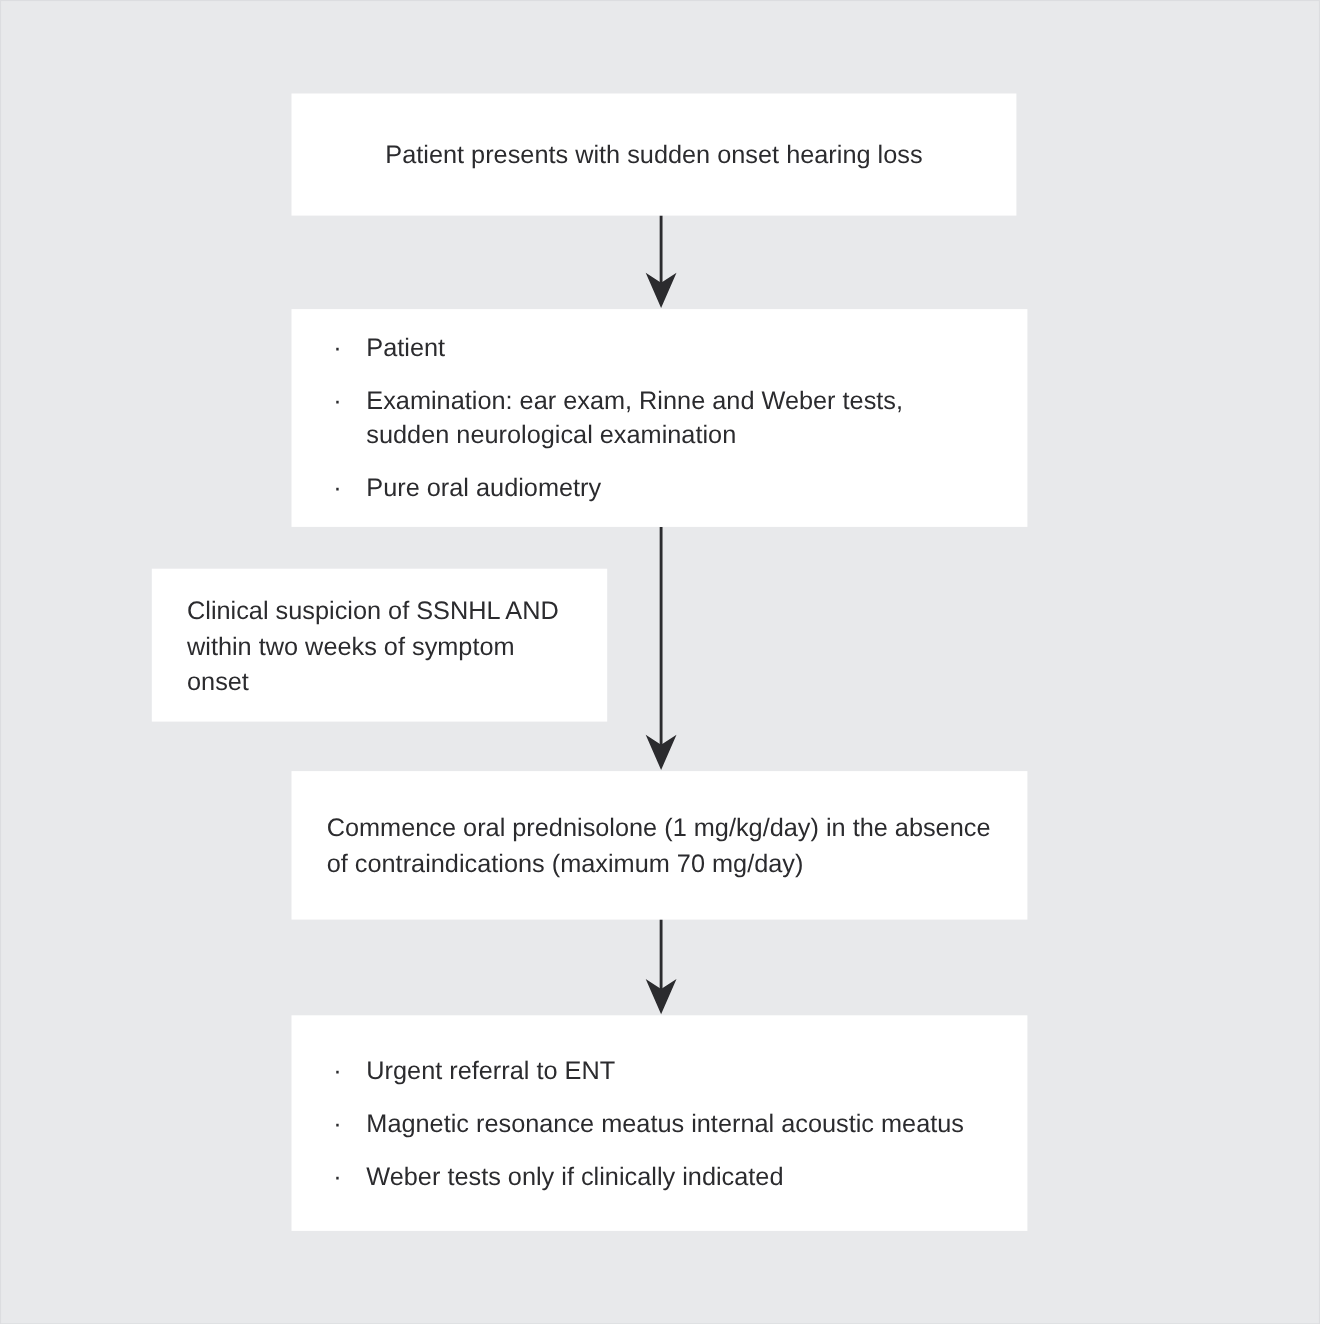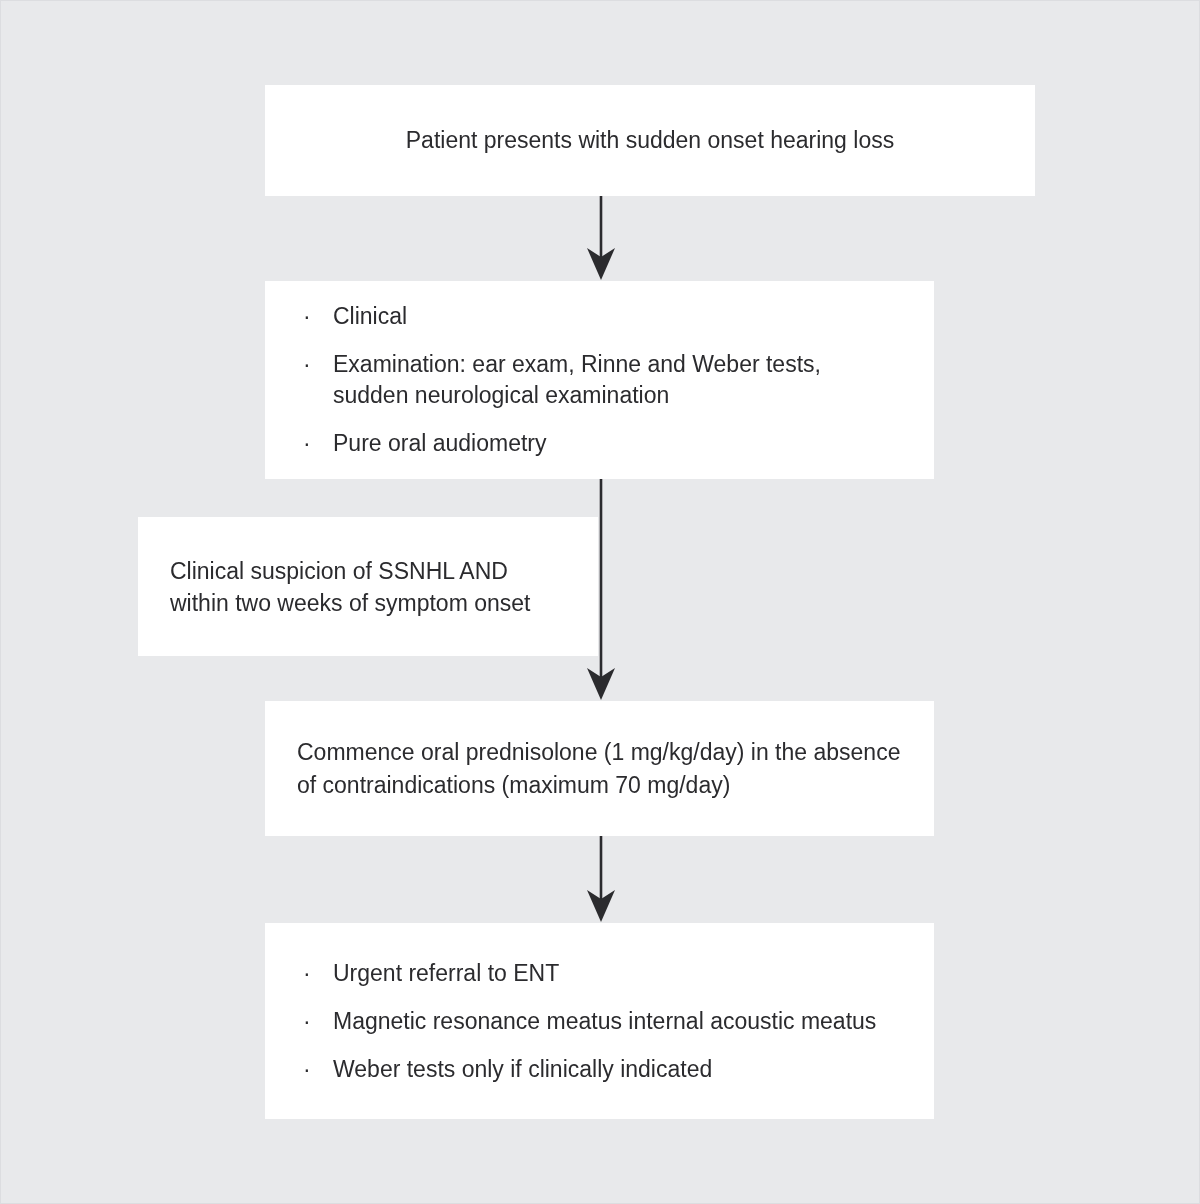--- a/index.html
+++ b/index.html
@@ -32,40 +32,40 @@
   .node-text {
     color: #2b2b2e;
     font-size: 23px;
     line-height: 33px;
     white-space: pre-line;
   }
   
   #node-start {
     left: 264px;
     top: 84px;
-    width: 770px;
+    width: 659px;
     height: 111px;
     align-items: center;
   }
   #node-start .node-text {
     text-align: center;
   }
   
   #node-assessment {
     left: 264px;
     top: 280px;
     width: 669px;
     height: 198px;
     padding: 0 34px;
   }
   
   #node-criteria {
     left: 137px;
     top: 516px;
-    width: 460px;
+    width: 414px;
     height: 139px;
     padding: 0 32px;
   }
   #node-criteria .node-text {
     line-height: 32px;
   }
   
   #node-treatment {
     left: 264px;
     top: 700px;
@@ -127,21 +127,21 @@
     <svg width="44" height="85" viewBox="0 0 44 85" xmlns="http://www.w3.org/2000/svg">
       <line x1="22" y1="0" x2="22" y2="62" stroke="#2b2b2e" stroke-width="2.6"></line>
       <path d="M 22 84 L 8 52 L 22 61 L 36 52 Z" fill="#2b2b2e"></path>
     </svg>
   </div>
 
   <div class="node" id="node-assessment">
     <ul class="bullets">
       <li>
         <span class="bullet-dot">·</span>
-        <span>Clinical</span>
+        <span>Patient</span>
       </li>
       <li>
         <span class="bullet-dot">·</span>
         <span>Examination: ear exam, Rinne and Weber tests, sudden neurological examination</span>
       </li>
       <li>
         <span class="bullet-dot">·</span>
         <span>Pure oral audiometry</span>
       </li>
     </ul>

